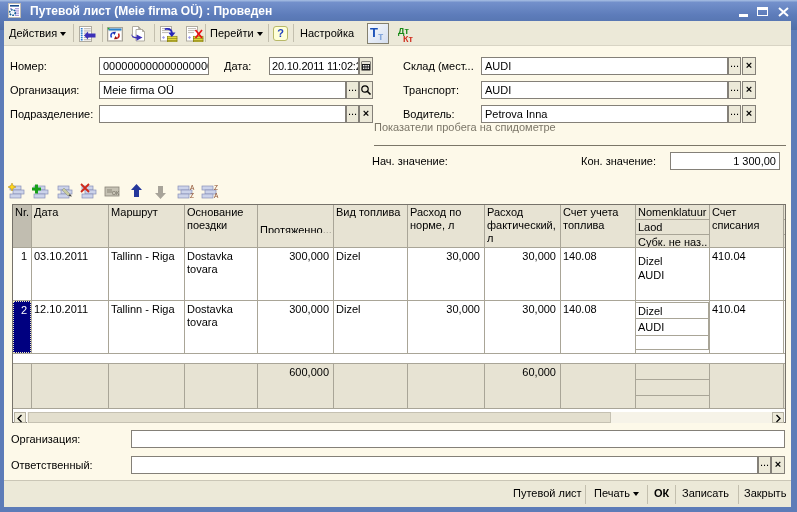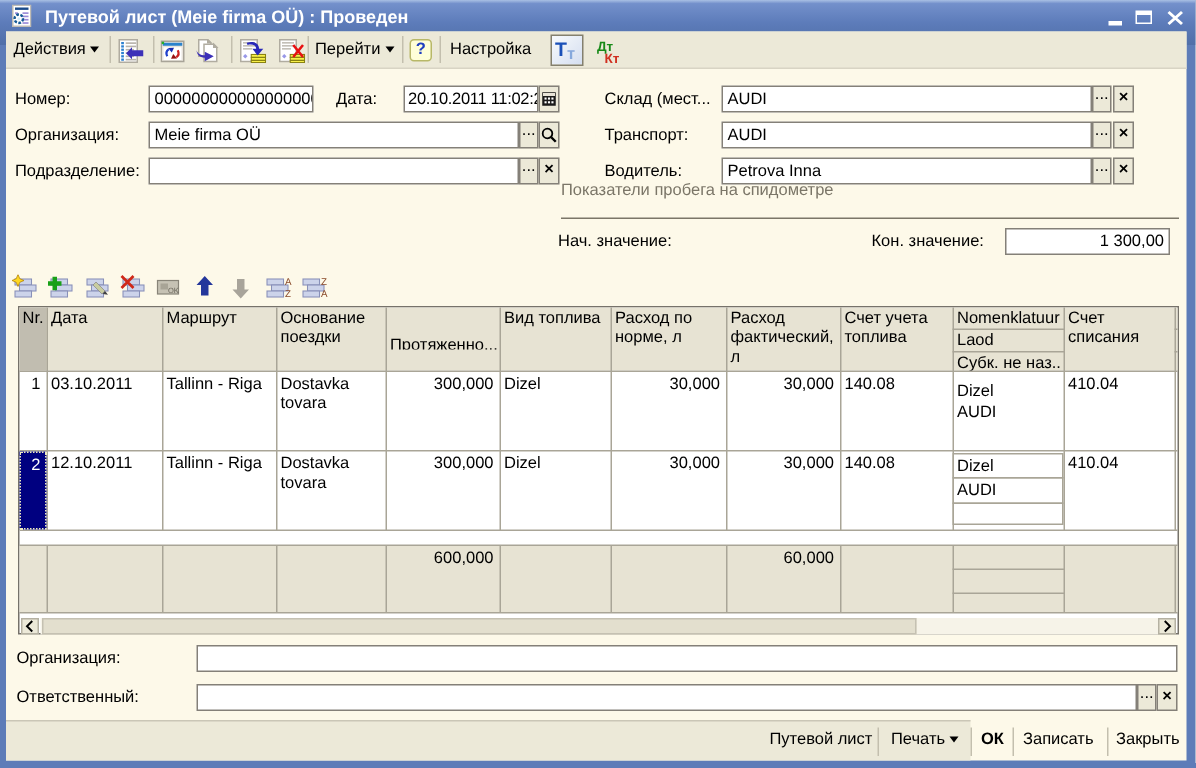--- a/index.html
+++ b/index.html
@@ -315,21 +315,21 @@
         </svg></div>
     </div>
 
 <div class="abs lbl" style="left:7px;top:412px">Организация:</div>
 <div class="abs inp" style="left:127px;top:409px;width:654px"></div>
 <div class="abs lbl" style="left:7px;top:438px">Ответственный:</div>
 <div class="abs inp" style="left:127px;top:435px;width:627px"></div>
 <div class="abs btn" style="left:754px;top:435px;width:13px;line-height:11px">...</div>
 <div class="abs btn" style="left:767px;top:435px;width:14px;font-weight:bold;line-height:15px">×</div>
 
-<div class="abs" style="left:0;top:459px;width:643px;height:27px;background:#ece9d8;border-top:1px solid #cac6b6">
+<div class="abs" style="left:0;top:459px;width:787px;height:27px;background:#ece9d8;border-top:1px solid #cac6b6">
   <div class="abs" style="left:509px;top:6px">Путевой лист</div>
   <div class="abs tsep" style="left:581px;top:4px;height:19px"></div>
   <div class="abs" style="left:590px;top:6px">Печать&nbsp;<span class="dtri" style="margin-bottom:1px"></span></div>
   <div class="abs tsep" style="left:643px;top:4px;height:19px"></div>
   <div class="abs" style="left:650px;top:6px;font-weight:bold">ОК</div>
   <div class="abs tsep" style="left:671px;top:4px;height:19px"></div>
   <div class="abs" style="left:678px;top:6px">Записать</div>
   <div class="abs tsep" style="left:734px;top:4px;height:19px"></div>
   <div class="abs" style="left:740px;top:6px">Закрыть</div>
 </div>

